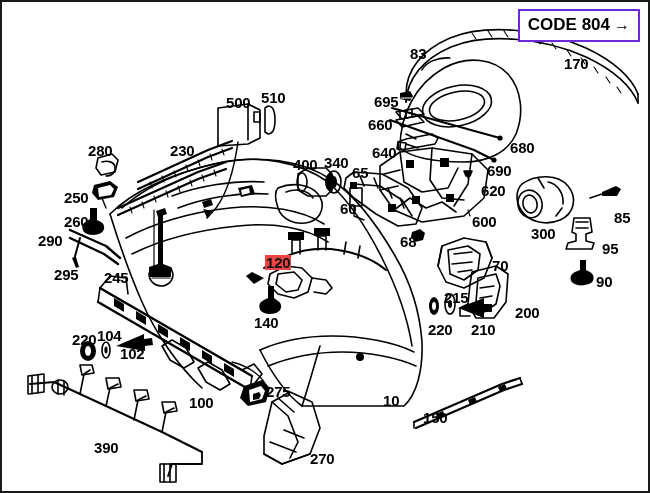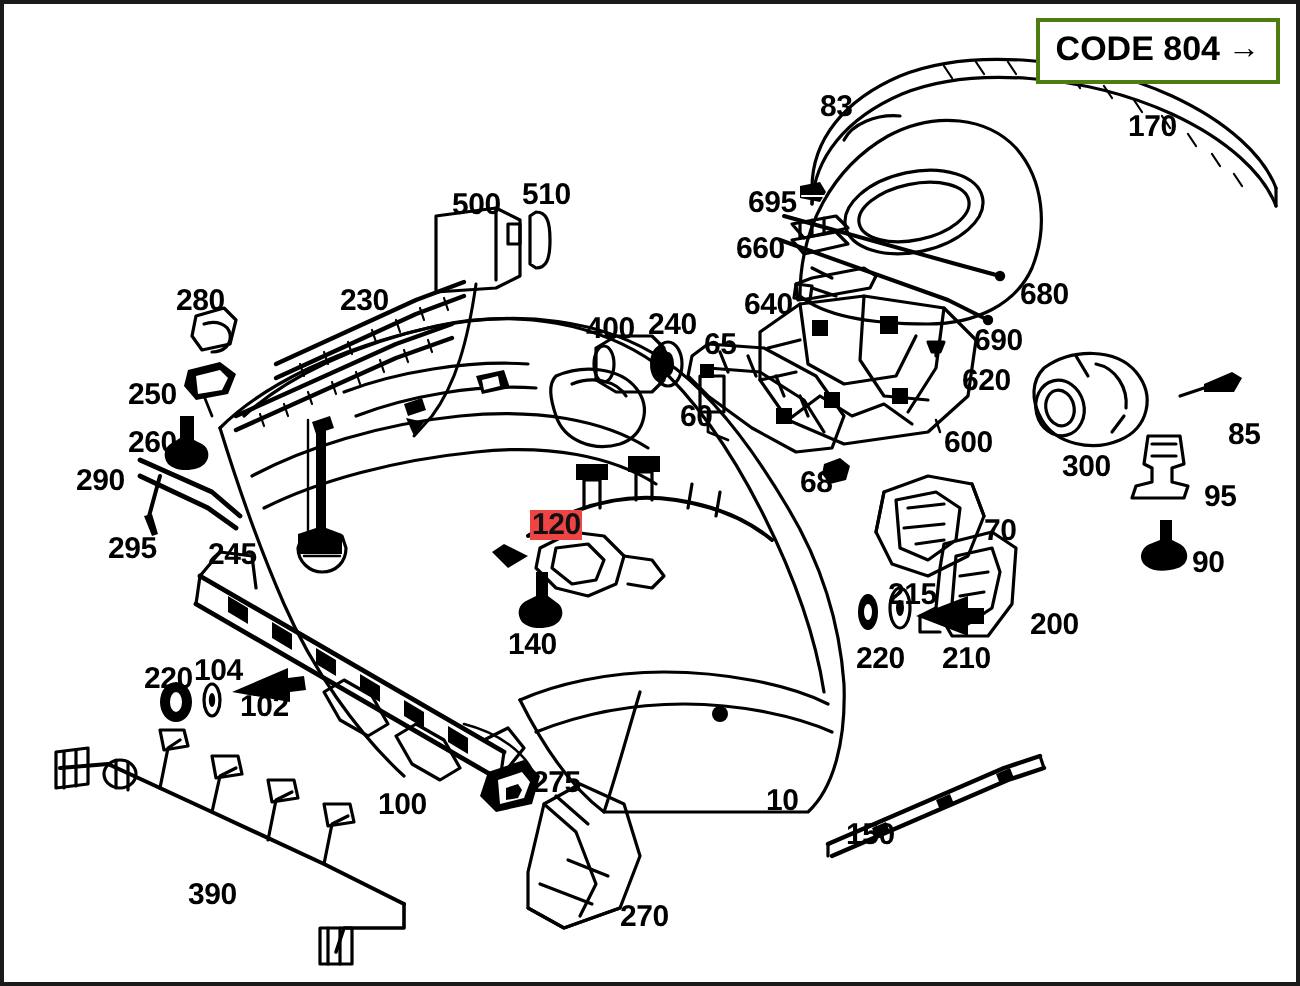--- a/index.html
+++ b/index.html
@@ -12,21 +12,21 @@
   #art{position:absolute;left:0;top:0;width:650px;height:493px;}
   .lbl{
     position:absolute;color:#000;font-weight:bold;
     font-family:"Liberation Sans",sans-serif;
     font-size:15px;line-height:15px;white-space:nowrap;
     letter-spacing:-0.2px;
   }
   .lbl.hl{background:#ef4444;color:#111;padding:0 1px;}
   #codebox{
     position:absolute;right:8px;top:7px;
-    border:2px solid #4d7c0f;background:#fff;
+    border:2px solid #6d28d9;background:#fff;
     padding:4px 8px 5px 8px;
     font-size:17px;font-weight:bold;color:#000;
     font-family:"Liberation Sans",sans-serif;
     display:flex;align-items:center;gap:4px;white-space:nowrap;
   }
   #codebox .arw{font-size:16px;line-height:16px;}
 </style>
 </head>
 <body>
 
@@ -289,21 +289,21 @@
       <div class="lbl" style="left: 372px; top: 92px;">695</div>
       <div class="lbl" style="left: 366px; top: 115px;">660</div>
       <div class="lbl" style="left: 370px; top: 143px;">640</div>
       <div class="lbl" style="left: 508px; top: 138px;">680</div>
       <div class="lbl" style="left: 485px; top: 161px;">690</div>
       <div class="lbl" style="left: 479px; top: 181px;">620</div>
       <div class="lbl" style="left: 470px; top: 212px;">600</div>
       <div class="lbl" style="left: 224px; top: 93px;">500</div>
       <div class="lbl" style="left: 259px; top: 88px;">510</div>
       <div class="lbl" style="left: 291px; top: 155px;">400</div>
-      <div class="lbl" style="left: 322px; top: 153px;">240</div>
+      <div class="lbl" style="left: 322px; top: 153px;">340</div>
       <div class="lbl" style="left: 350px; top: 163px;">65</div>
       <div class="lbl" style="left: 338px; top: 199px;">60</div>
       <div class="lbl" style="left: 398px; top: 232px;">68</div>
       <div class="lbl" style="left: 529px; top: 224px;">300</div>
       <div class="lbl" style="left: 612px; top: 208px;">85</div>
       <div class="lbl" style="left: 600px; top: 239px;">95</div>
       <div class="lbl" style="left: 594px; top: 272px;">90</div>
       <div class="lbl" style="left: 86px; top: 141px;">280</div>
       <div class="lbl" style="left: 168px; top: 141px;">230</div>
       <div class="lbl" style="left: 62px; top: 188px; text-align: center;">250</div>

